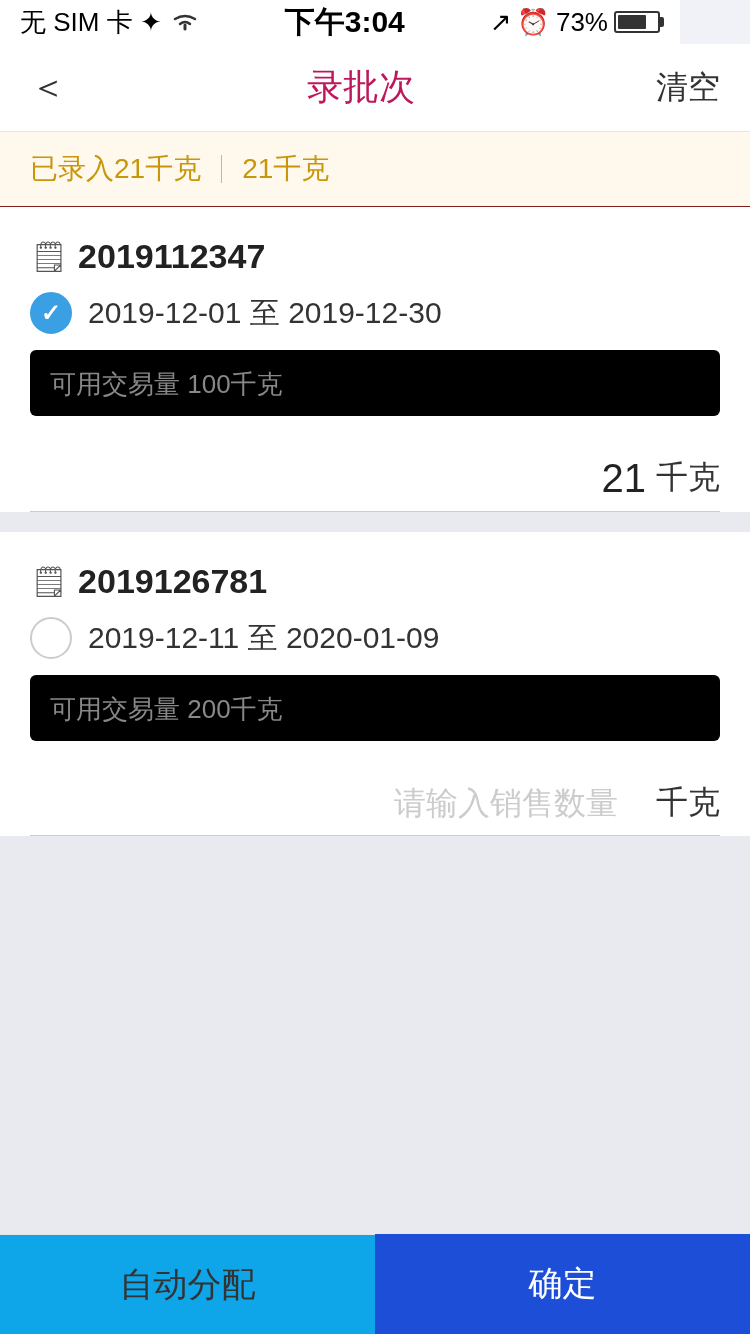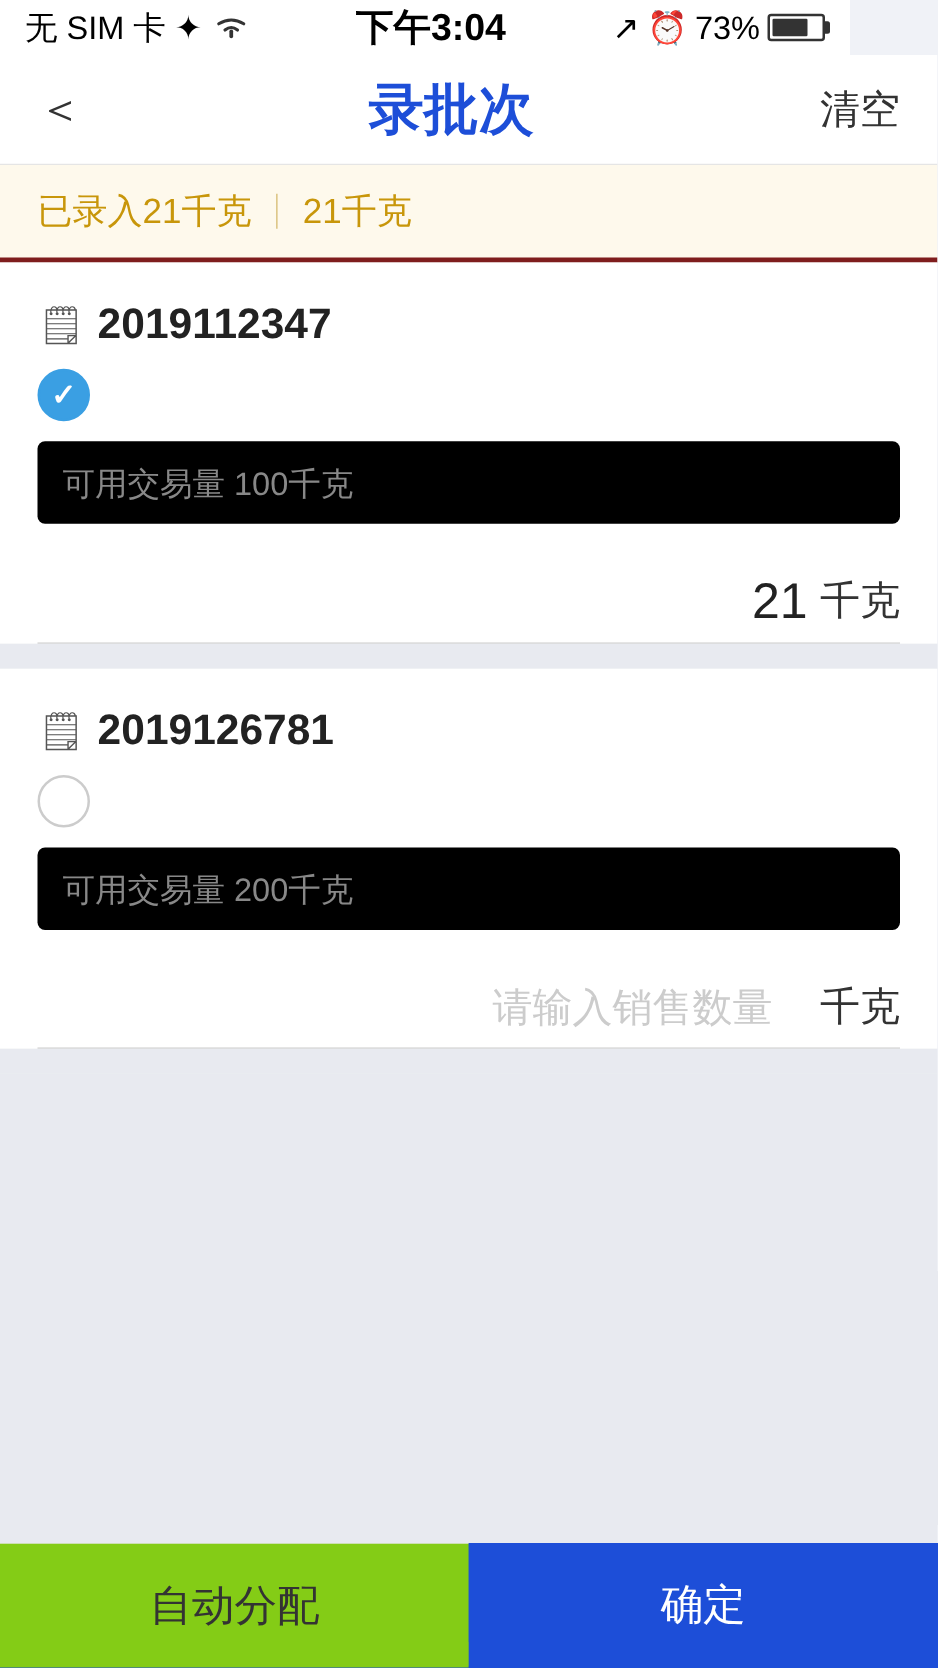--- a/index.html
+++ b/index.html
@@ -78,38 +78,38 @@
       justify-content: space-between;
       padding: 0 30px;
       border-bottom: 1px solid #e5e5e5;
     }
     .nav-back {
       font-size: 36px;
       color: #333;
       cursor: pointer;
     }
     .nav-title {
-      font-size: 44px;
-      font-weight: 700;
-      color: #1d4ed8;
+      font-size: 36px;
+      font-weight: 400;
+      color: #be185d;
     }
     .nav-clear {
       font-size: 32px;
       color: #333;
       cursor: pointer;
     }
 
     
     .info-banner {
       background: #fef9ec;
       padding: 18px 30px;
       display: flex;
       align-items: center;
       gap: 20px;
-      border-bottom: 4px solid #7f1d1d;
+      border-bottom: 1px solid #7f1d1d;
     }
     .info-text {
       font-size: 28px;
       color: #c8960a;
     }
     .info-divider {
       width: 1px;
       height: 28px;
       background: #d4b86a;
     }
@@ -235,21 +235,21 @@
     
     .footer {
       position: fixed;
       bottom: 0;
       width: 750px;
       height: 100px;
       display: flex;
     }
     .footer-auto {
       flex: 1;
-      background: #84cc16;
+      background: #0ea5e9;
       display: flex;
       align-items: center;
       justify-content: center;
       font-size: 34px;
       color: #333;
       border-top: 1px solid #e5e5e5;
       cursor: pointer;
     }
     .footer-confirm {
       flex: 1;
@@ -301,40 +301,42 @@
   <span class="info-text">21千克</span>
 </div>
 
 <div class="batch-card content-wrap">
   <div class="batch-header">
     <span class="batch-icon">🗒</span>
     <span class="batch-number">2019112347</span>
   </div>
   <div class="batch-row">
     <div class="radio-circle checked"></div>
+    <span class="batch-date">2019-12-01 至 2019-12-30</span>
   </div>
   <div class="batch-avail-box">
     <span class="batch-avail-text">可用交易量 100千克</span>
   </div>
   <div class="batch-quantity-row">
     <span class="qty-value">21</span>
     <span class="qty-unit">千克</span>
   </div>
   <div class="underline-divider"></div>
 </div>
 
 <div class="section-divider"></div>
 
 <div class="batch-card content-wrap">
   <div class="batch-header">
     <span class="batch-icon">🗒</span>
     <span class="batch-number">2019126781</span>
   </div>
   <div class="batch-row">
     <div class="radio-circle"></div>
+    <span class="batch-date">2019-12-11 至 2020-01-09</span>
   </div>
   <div class="batch-avail-box">
     <span class="batch-avail-text">可用交易量 200千克</span>
   </div>
   <div class="input-row">
     <input class="qty-input" type="number" placeholder="请输入销售数量" style="">
     <span class="qty-unit">千克</span>
   </div>
   <div class="underline-divider"></div>
 </div>

